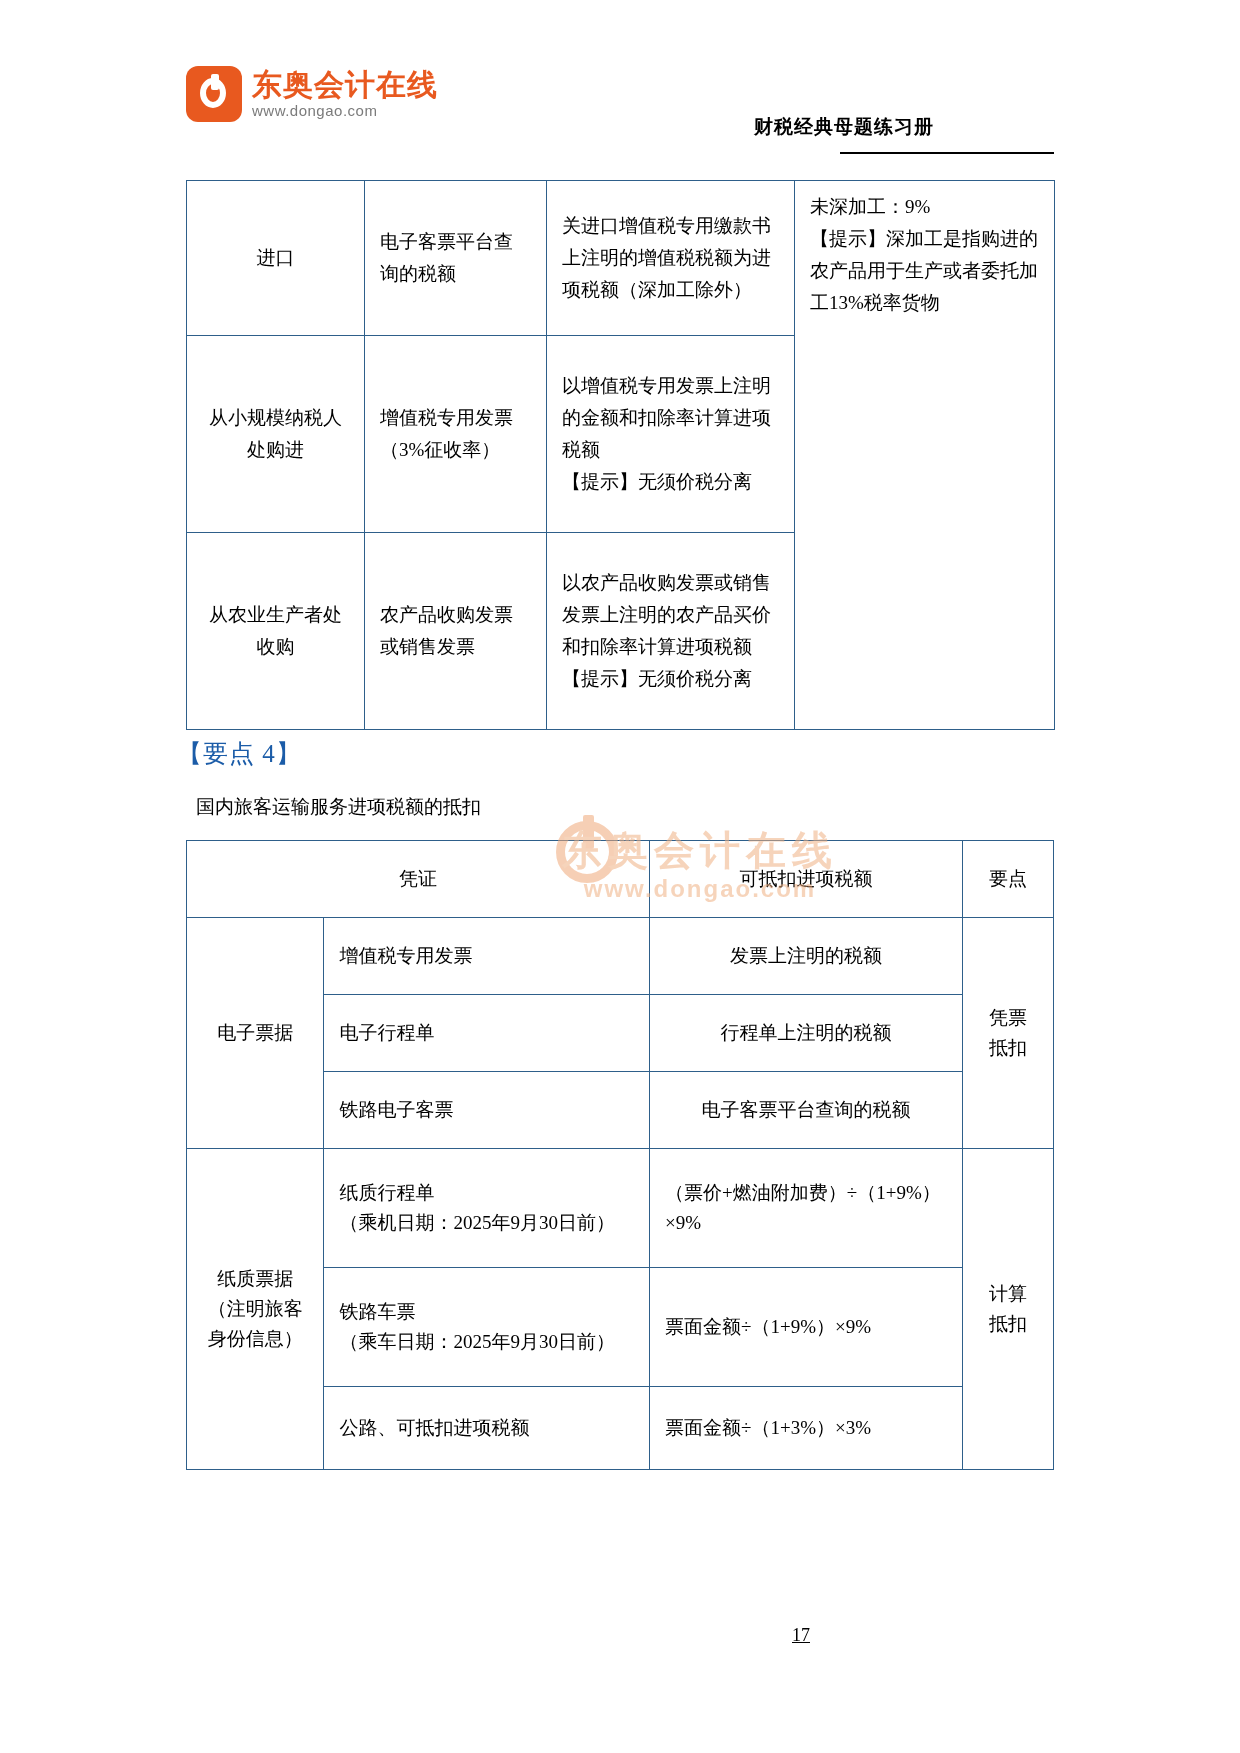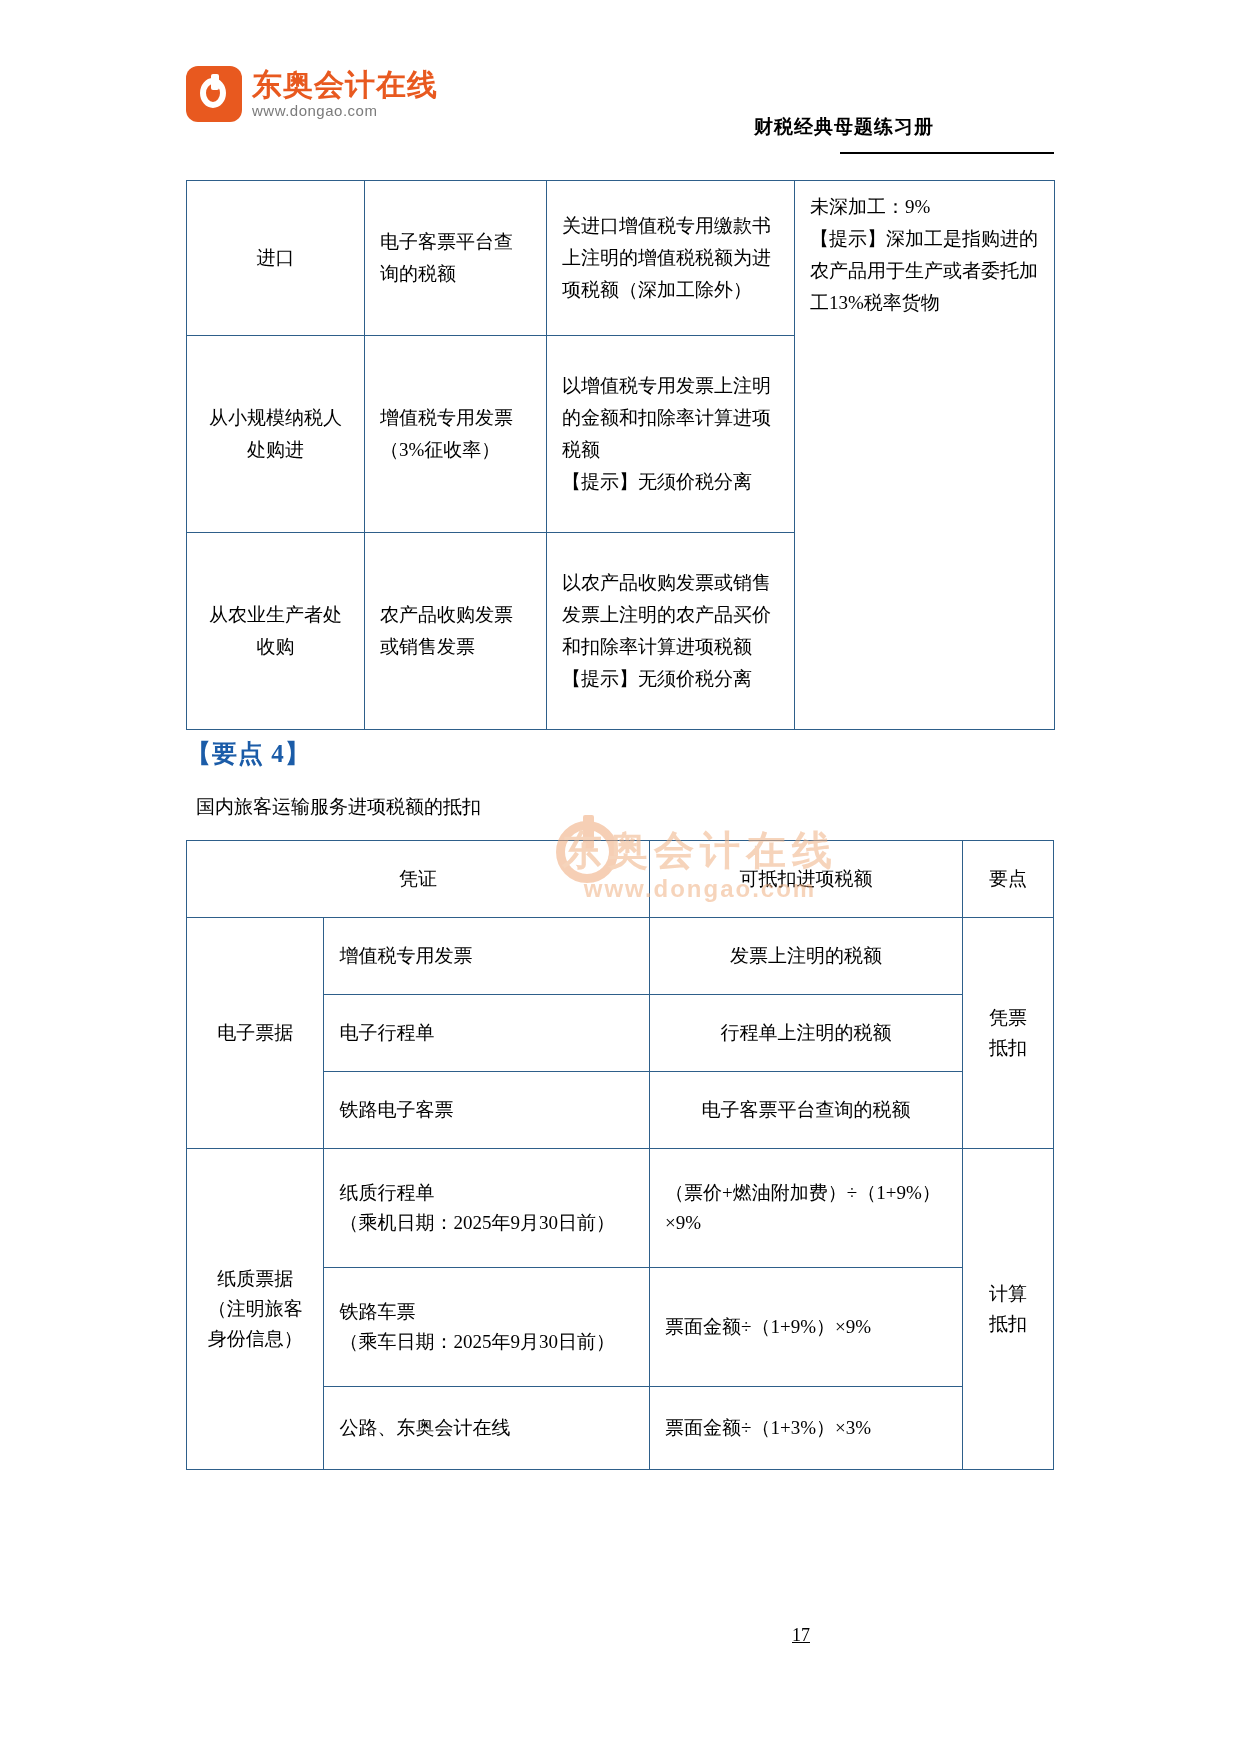--- a/index.html
+++ b/index.html
@@ -131,24 +131,24 @@
     position: absolute;
     left: 186px;
     top: 180px;
     width: 868px;
   }
   .table1 { width: 868px; }
 
   
   .section-head {
     position: absolute;
-    left: 186px;
+    left: 177px;
     top: 737px;
     font-size: 25px;
-    font-weight: bold;
+    font-weight: normal;
     color: #1b5ca8;
     letter-spacing: 1px;
   }
   .section-sub {
     position: absolute;
     left: 196px;
     top: 794px;
     font-size: 19px;
   }
 
@@ -331,21 +331,21 @@
 抵扣</td>
         </tr>
         <tr>
           <td class="c-left" style="height:98px">
             <div>铁路车票</div>
             <div class="nowrap">（乘车日期：2025年9月30日前）</div>
           </td>
           <td class="c-left">票面金额÷（1+9%）×9%</td>
         </tr>
         <tr>
-          <td class="c-left" style="height:62px">公路、东奥会计在线</td>
+          <td class="c-left" style="height:62px">公路、可抵扣进项税额</td>
           <td class="c-left">票面金额÷（1+3%）×3%</td>
         </tr>
       </tbody>
     </table>
   </div>
 
   <div class="watermark">
     <div class="wm-ring"></div>
     <div class="wm-bar"></div>
     <div class="wm-title">东奥会计在线</div>

